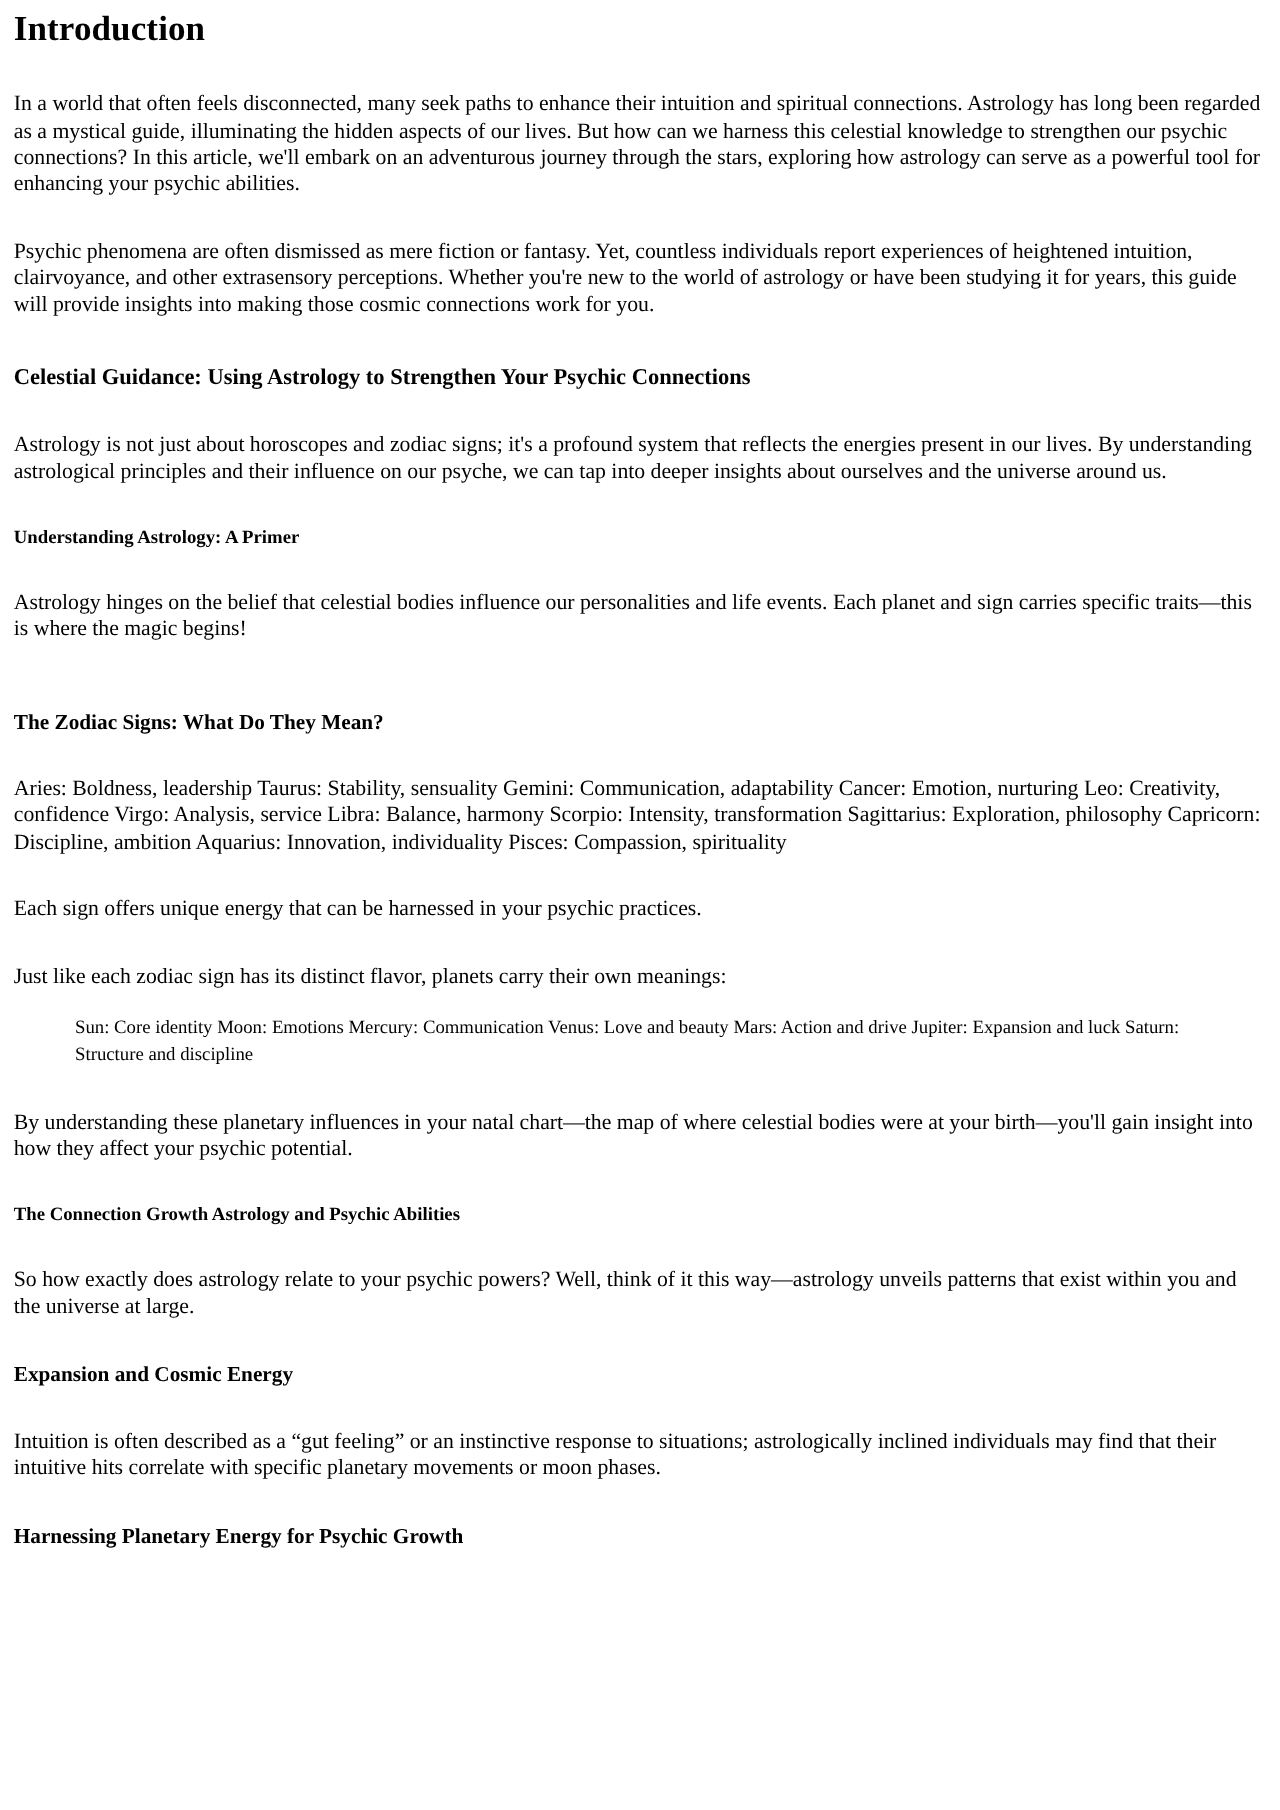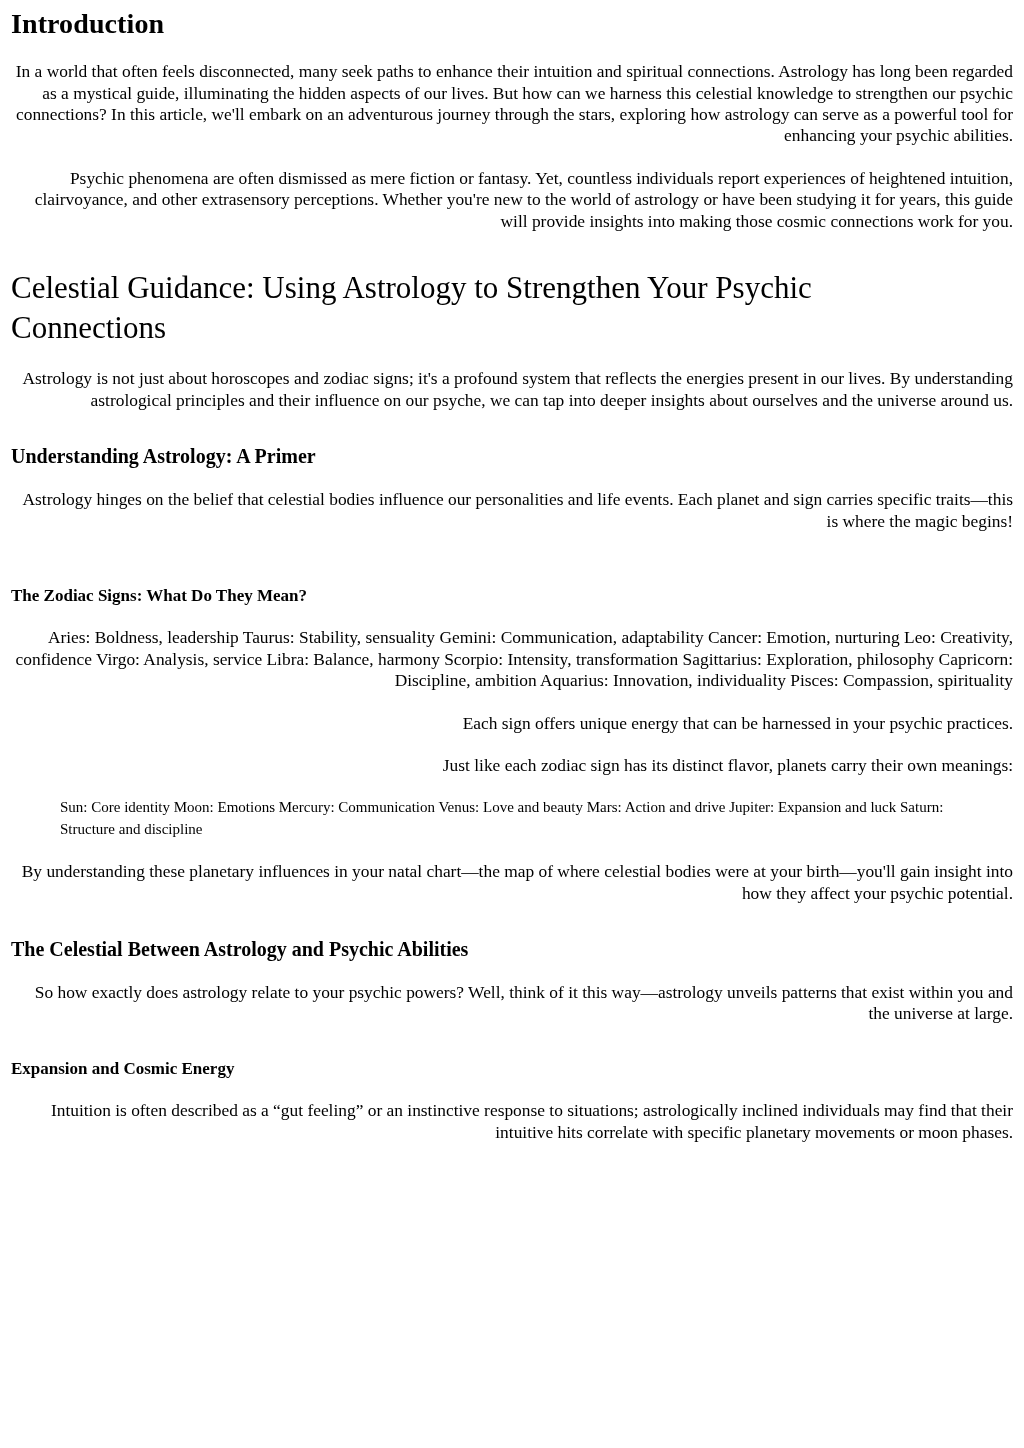--- a/index.html
+++ b/index.html
@@ -22,43 +22,43 @@
     padding: 0 11px;
   }
   h1.doc-h1 {
     font-size: 28px;
     line-height: 1.15;
     font-weight: bold;
     margin: 8px 0 0 0;
     letter-spacing: 0.1px;
   }
   h2.doc-h2 {
-    font-size: 31px;
+    font-size: 18px;
     line-height: 1.28;
-    font-weight: normal;
+    font-weight: bold;
     margin: 36px 0 0 0;
     max-width: 870px;
   }
   h3.doc-h3 {
-    font-size: 20px;
+    font-size: 15px;
     line-height: 1.2;
     font-weight: bold;
     margin: 33px 0 0 0;
   }
   h4.doc-h4 {
     font-size: 17px;
     line-height: 1.2;
     font-weight: bold;
     margin: 34px 0 0 0;
   }
   p.doc-p {
     font-size: 17.4px;
     line-height: 21.4px;
-    margin: 21px 0 0 0;
-    text-align: right;
+    margin: 32px 0 0 0;
+    text-align: left;
   }
   .doc-quote {
     margin: 21px 0 0 0;
     padding: 0 0 0 49px;
   }
   .doc-quote p {
     font-size: 15px;
     line-height: 21.4px;
     margin: 0;
     max-width: 930px;
@@ -96,22 +96,23 @@
 
 
   <p class="doc-p tight-top">Just like each zodiac sign has its distinct flavor, planets carry their own meanings:</p>
 
   <blockquote class="doc-quote">
     <p>Sun: Core identity Moon: Emotions Mercury: Communication Venus: Love and beauty Mars: Action and drive Jupiter: Expansion and luck Saturn: Structure and discipline</p>
   </blockquote>
 
   <p class="doc-p">By understanding these planetary influences in your natal chart—the map of where celestial bodies were at your birth—you'll gain insight into how they affect your psychic potential.</p>
 
-  <h3 class="doc-h3">The Celestial Between Astrology and Psychic Abilities</h3>
+  <h3 class="doc-h3">The Connection Growth Astrology and Psychic Abilities</h3>
 
   <p class="doc-p">So how exactly does astrology relate to your psychic powers? Well, think of it this way—astrology unveils patterns that exist within you and the universe at large.</p>
 
   <h4 class="doc-h4">Expansion and Cosmic Energy</h4>
 
   <p class="doc-p tight-top">Intuition is often described as a “gut feeling” or an instinctive response to situations; astrologically inclined individuals may find that their intuitive hits correlate with specific planetary movements or moon phases.</p>
 
+  <h4 class="doc-h4">Harnessing Planetary Energy for Psychic Growth</h4>
 
 </div>
 
 </body></html>

